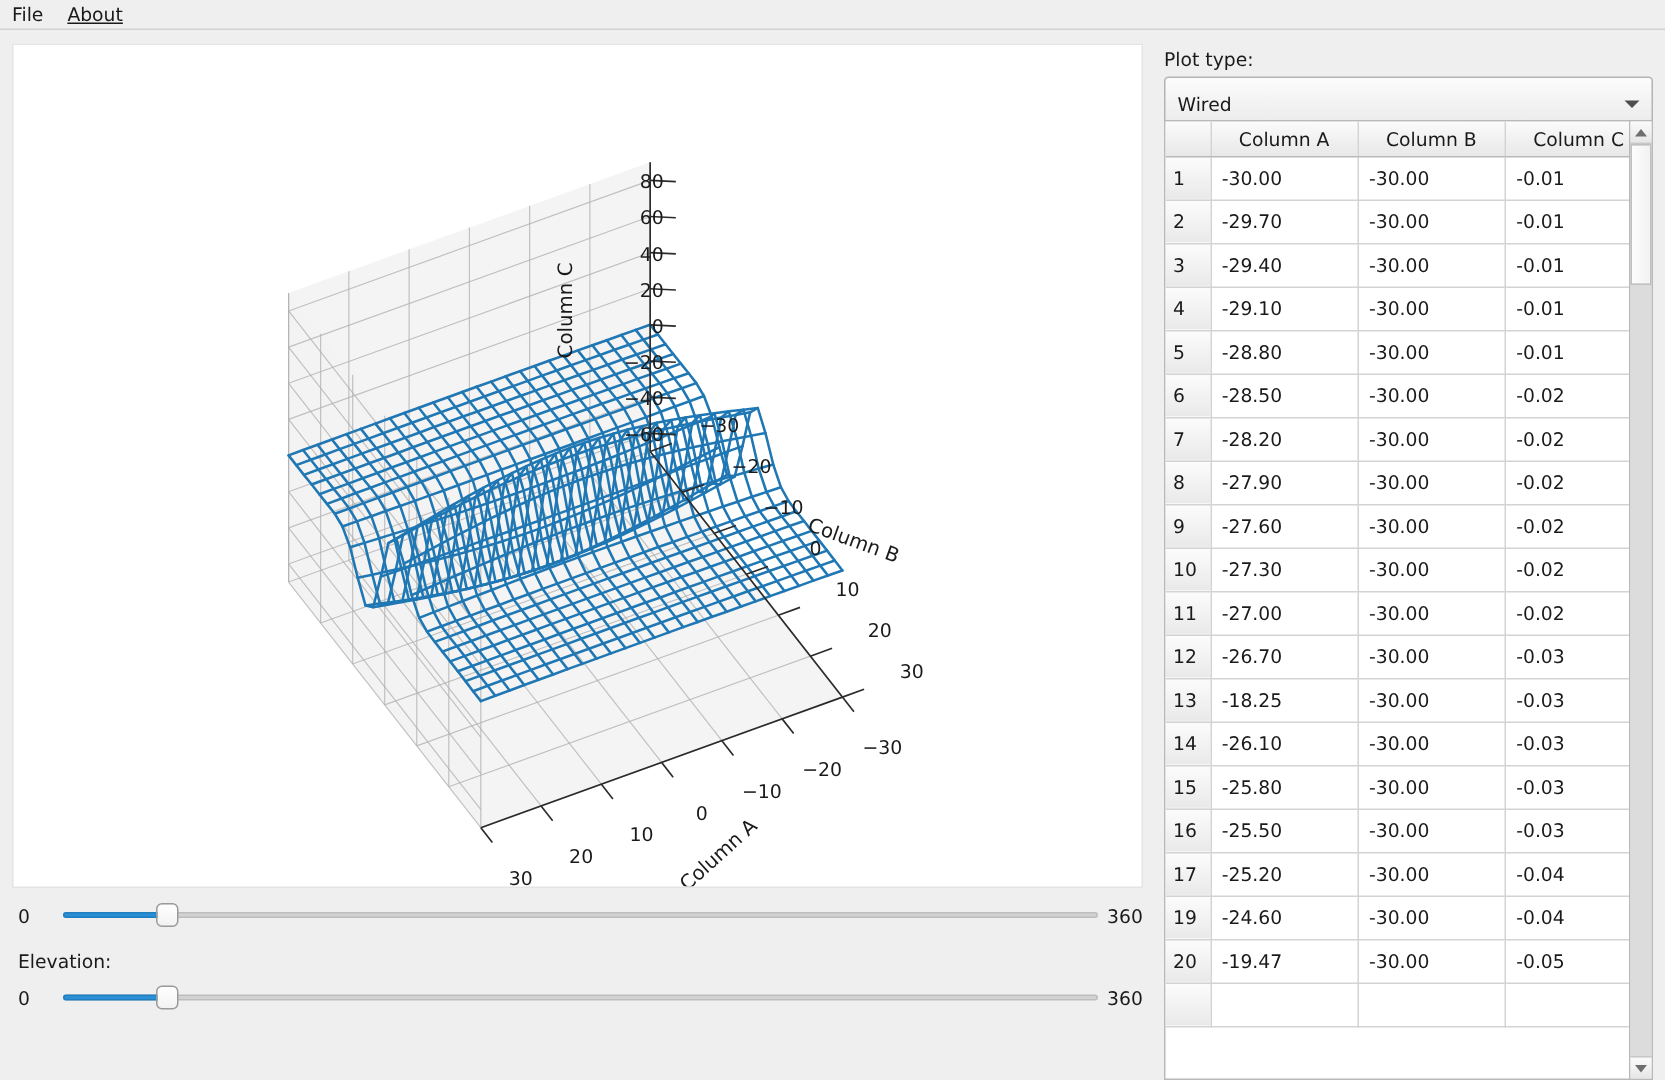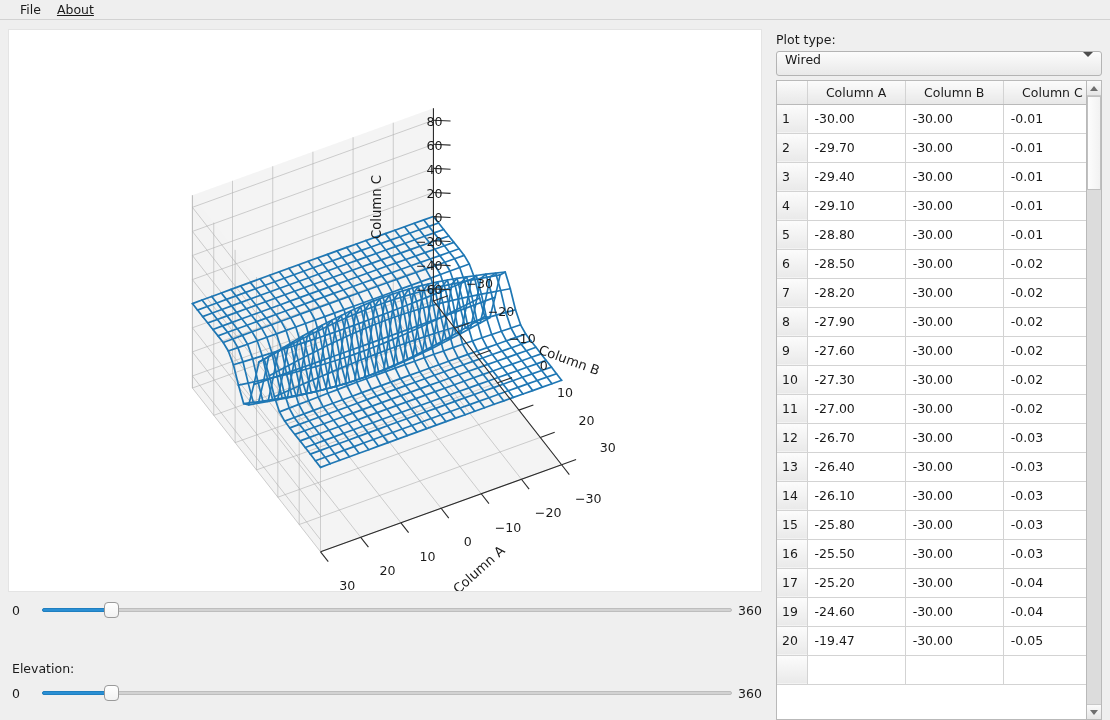--- a/index.html
+++ b/index.html
@@ -9,21 +9,21 @@
     font-family:"DejaVu Sans","Liberation Sans",sans-serif;
     font-size:12.5px;color:#1a1a1a;
     -webkit-font-smoothing:antialiased;
   }
   #app{position:relative;width:1110px;height:720px;}
 
   
   .menubar{
     position:absolute;left:0;top:0;width:1110px;height:20px;
     background:#efefef;border-bottom:1px solid #d2d2d2;
-    display:flex;align-items:center;padding-left:12px;box-sizing:border-box;
+    display:flex;align-items:center;padding-left:0;box-sizing:border-box;
   }
   .menu-item{
     padding:1px 8px;font-size:12.5px;color:#1a1a1a;cursor:default;
     line-height:16px;
   }
   .menu-item .u{text-decoration:underline;}
 
   
   .left-pane{
     position:absolute;left:0;top:21px;width:770px;height:699px;
@@ -63,21 +63,21 @@
     position:absolute;left:770px;top:21px;width:340px;height:699px;
     background:#efefef;
   }
   .plot-type-label{
     position:absolute;left:6px;top:11px;font-size:12.5px;color:#1a1a1a;
   }
   .combobox{
     position:absolute;left:6px;top:30px;width:326px;height:25px;
     background:linear-gradient(#fcfcfc,#e9e9e9);
     border:1px solid #b4b4b4;border-radius:3px;box-sizing:border-box;
-    display:flex;padding:0 8px;cursor:default;
+    display:flex;align-items:center;padding:17px 8px;cursor:default;
   }
   .combobox .cb-text{flex:1;font-size:12.5px;color:#1a1a1a;}
   .cb-arrow{
     width:0;height:0;border-left:5px solid transparent;
     border-right:5px solid transparent;border-top:5px solid #4d4d4d;
   }
 
   .table-frame{
     position:absolute;left:6px;top:59px;width:326px;height:640px;
     background:#ffffff;border:1px solid #b9b9b9;border-right:none;
@@ -299,21 +299,21 @@
         <span class="slider-min">0</span>
         <div class="slider-track-wrap">
           <div class="slider-groove"></div>
           <div class="slider-fill" id="az-fill" style="width: 10%;"></div>
           <div class="slider-handle" id="az-handle" style="left: 10%;"></div>
         </div>
         <span class="slider-max">360</span>
       </div>
     </div>
 
-    <div class="slider-block" style="top:640px;">
+    <div class="slider-block" style="top:612px;">
       <span class="slider-label">Elevation:</span>
       <div class="slider-row">
         <span class="slider-min">0</span>
         <div class="slider-track-wrap">
           <div class="slider-groove"></div>
           <div class="slider-fill" id="el-fill" style="width: 10%;"></div>
           <div class="slider-handle" id="el-handle" style="left: 10%;"></div>
         </div>
         <span class="slider-max">360</span>
       </div>
@@ -408,21 +408,21 @@
               <td class="cell">-0.02</td>
             </tr>
             <tr>
               <td class="rowhdr">12</td>
               <td class="cell">-26.70</td>
               <td class="cell">-30.00</td>
               <td class="cell">-0.03</td>
             </tr>
             <tr>
               <td class="rowhdr">13</td>
-              <td class="cell">-26.40</td>
+              <td class="cell">-18.25</td>
               <td class="cell">-30.00</td>
               <td class="cell">-0.03</td>
             </tr>
             <tr>
               <td class="rowhdr">14</td>
               <td class="cell">-26.10</td>
               <td class="cell">-30.00</td>
               <td class="cell">-0.03</td>
             </tr>
             <tr>

